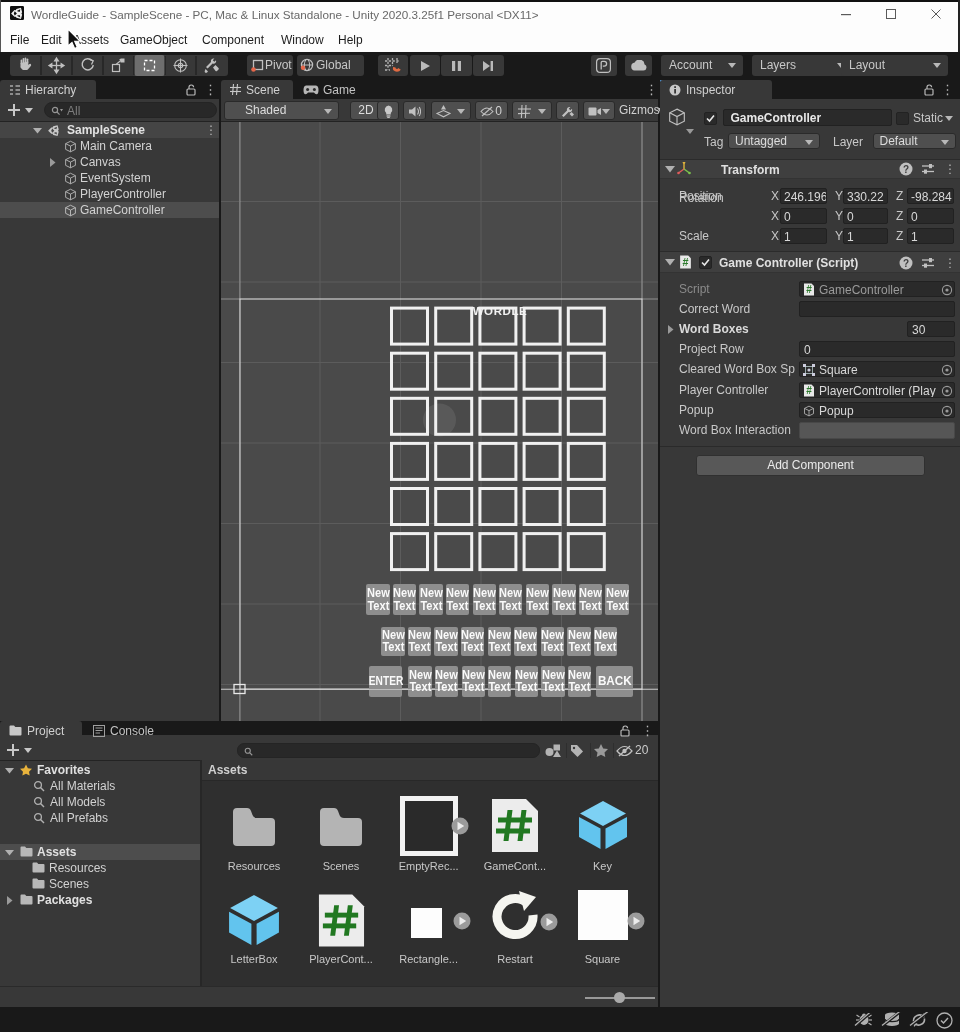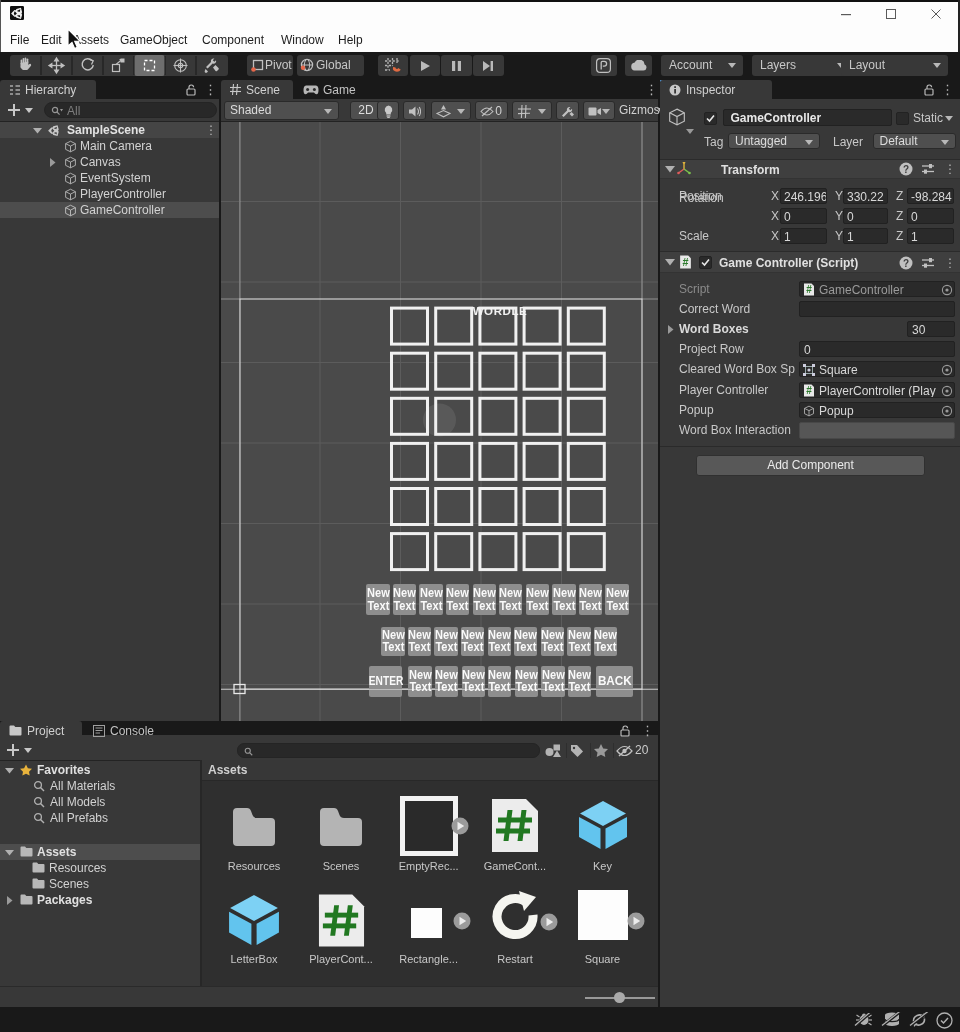--- a/index.html
+++ b/index.html
@@ -36,20 +36,21 @@
 <div id="root">
 
   <div id="topbar">
     <div class="abs" style="left:0;top:0;width:960px;height:52px;background:#fdfdfd;border-top:2px solid #111;"></div>
     <div class="abs" style="left:958px;top:0;width:2px;height:52px;background:#222;"></div>
     <div class="abs" style="left:0;top:0;width:1px;height:52px;background:#555;"></div>
     <svg class="abs" style="left:10px;top:6px" width="14" height="14" viewBox="0 0 32 32">
         <rect x="0" y="0" width="32" height="32" rx="3" fill="#0e0e0e"></rect>
         <path fill="#efefef" fill-rule="evenodd" d="M25 4 L14.7 6.8 L13.2 9.5 L10.1 9.4 L2.5 17 L10.1 24.5 L13.2 24.4 L14.8 27.1 L25 29.9 L27.8 19.8 L26.2 17 L27.8 14.2 Z M23.6 7.7 L22 13.5 L15.5 11.7 Z M10.9 12.2 L15.7 17 L10.9 21.7 L8.6 17 Z M22 20.4 L23.6 26.2 L15.5 22.2 Z"></path>
       </svg>
+    <div class="titletext">WordleGuide - SampleScene - PC, Mac &amp; Linux Standalone - Unity 2020.3.25f1 Personal &lt;DX11&gt;</div>
     <div class="winbtn" style="left:823px;"><svg width="10" height="26">
           <rect x="0" y="14" width="10" height="1.2" fill="#5a5a5a"></rect>
         </svg></div>
     <div class="winbtn" style="left:868px;"><svg width="10" height="26">
           <rect x="0.5" y="9.5" width="9" height="9" fill="none" stroke="#5a5a5a"></rect>
         </svg></div>
     <div class="winbtn" style="left:913px;"><svg width="11" height="26">
           <path d="M0.5 9.5 L9.5 18.5 M9.5 9.5 L0.5 18.5" stroke="#5a5a5a"></path>
         </svg></div>
     <div class="menuitem" style="left:10px">File</div>
@@ -296,21 +297,21 @@
         <svg class="abs" style="left:6px;top:5px" width="16" height="10" viewBox="0 0 16 10">
             <path d="M3 0.5 L13 0.5 Q15.5 0.8 15.5 5 Q15.5 9.2 13.5 9.2 Q12 9.2 11 7.5 L5 7.5 Q4 9.2 2.5 9.2 Q0.5 9.2 0.5 5 Q0.5 0.8 3 0.5 Z" fill="#b5b5b5"></path>
             <circle cx="4.6" cy="4.4" r="1.5" fill="#2a2a2a"></circle>
             <circle cx="11.4" cy="4.4" r="1.5" fill="#2a2a2a"></circle>
           </svg>
         <span style="position:absolute;left:26px;top:3px">Game</span>
       </div>
       <div class="dots3" style="left:424px;top:0;line-height:19px;font-size:13px;">⋮</div>
     </div>
     <div class="panetool" style="left:0;top:19px;width:437px;height:23px;">
-      <div class="ddown" style="left:3px;top:2px;width:115px;height:19px;line-height:17px;"><span style="margin-left:5px">Shaded</span><span class="caret abs" style="right:6px;top:7px"></span></div>
+      <div class="ddown" style="left:3px;top:2px;width:115px;height:19px;line-height:17px;"><span style="margin-left:20px">Shaded</span><span class="caret abs" style="right:6px;top:7px"></span></div>
       <div class="ddown" style="left:129px;top:2px;width:32px;height:19px;line-height:17px;text-align:center;">2D</div>
       <div class="ddown" style="left:156px;top:2px;width:22px;height:19px;">
           <svg class="abs" style="left:5px;top:3px" width="11" height="13" viewBox="0 0 11 13">
             <path d="M5.5 0.5 A4.3 4.3 0 0 1 7.8 8 L7.8 9.5 L3.2 9.5 L3.2 8 A4.3 4.3 0 0 1 5.5 0.5 Z" fill="#c8c8c8"></path>
             <rect x="3.6" y="10.3" width="3.8" height="1.4" fill="#c0c0c0"></rect>
             <rect x="4.2" y="12" width="2.6" height="1" fill="#c0c0c0"></rect>
           </svg>
         </div>
       <div class="ddown" style="left:182px;top:2px;width:23px;height:19px;">
           <svg class="abs" style="left:5px;top:4px" width="12" height="11" viewBox="0 0 12 11">

